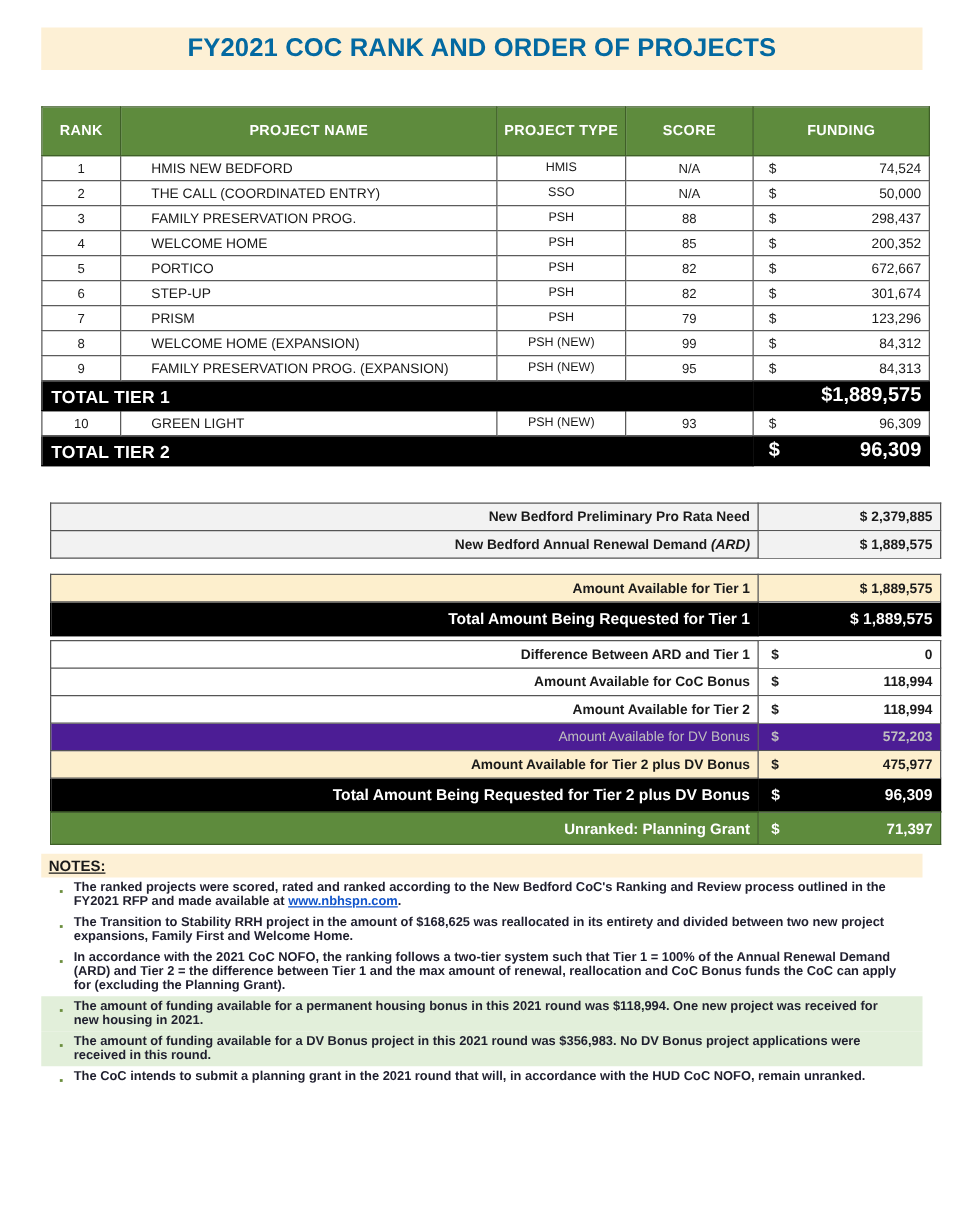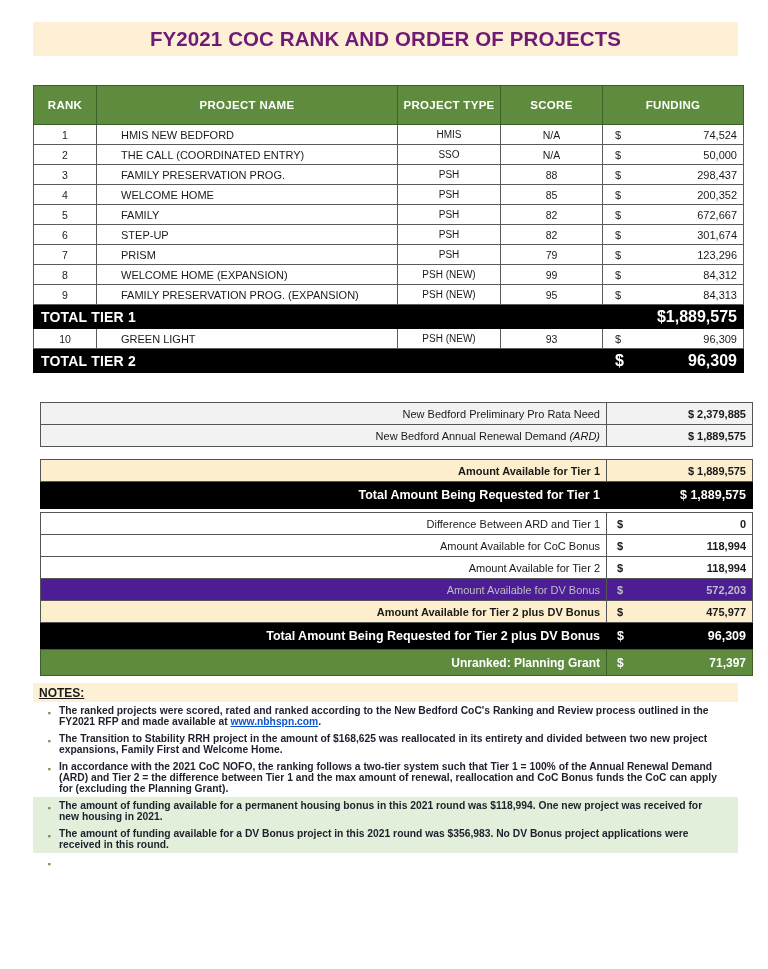--- a/index.html
+++ b/index.html
@@ -32,21 +32,21 @@
     background: #FDF0D5;
     display: flex;
     align-items: center;
     justify-content: center;
   }
   .title-band h1 {
     margin: 16px;
     font-size: 20.5px;
     font-weight: bold;
     letter-spacing: 0.1px;
-    color: #701a75;
+    color: #0369a1;
     font-family: "Liberation Sans", sans-serif;
   }
   .subtitle {
     position: absolute;
     left: 33px;
     top: 58px;
     width: 705px;
     text-align: center;
     font-size: 7.6px;
     font-style: italic;
@@ -139,21 +139,21 @@
   }
   td.s-value .dollar { position: absolute; left: 10px; font-weight: bold; }
 
   tr.r-plain td { background: #ffffff; color: #1a1a1a; }
   tr.r-grey  td { background: #F2F2F2; color: #1a1a1a; }
   tr.r-cream td { background: #FDEFCD; color: #1a1a1a; font-weight: bold; }
   tr.r-black td { background: #000000; color: #ffffff; font-weight: bold; height: 24px; font-size: 12.5px; border-color: #000000; }
   tr.r-green td { background: #5E8B3D; color: #ffffff; font-weight: bold; height: 23px; font-size: 12px; border-color: #3f5f28; }
   tr.r-faded td { background: #4c1d95; color: #BFBFBF; }
   tr.r-faded td .dollar { color: #BFBFBF; }
-  tr.r-plain td.s-label, tr.r-grey td.s-label { font-weight: normal; }
+  tr.r-plain td.s-label, tr.r-grey td.s-label { font-weight: bold; }
   tr.r-plain td.s-value, tr.r-grey td.s-value { font-weight: bold; }
   .italic { font-style: italic; }
 
   
   .notes-wrap {
     position: absolute;
     left: 33px;
     top: 683px;
     width: 705px;
   }
@@ -240,21 +240,21 @@
         </tr>
         <tr>
           <td class="c-rank">4</td>
           <td class="c-name">WELCOME HOME</td>
           <td class="c-type">PSH</td>
           <td class="c-score">85</td>
           <td class="c-fund"><span class="dollar">$</span><span>200,352</span></td>
         </tr>
         <tr>
           <td class="c-rank">5</td>
-          <td class="c-name">FAMILY</td>
+          <td class="c-name">PORTICO</td>
           <td class="c-type">PSH</td>
           <td class="c-score">82</td>
           <td class="c-fund"><span class="dollar">$</span><span>672,667</span></td>
         </tr>
         <tr>
           <td class="c-rank">6</td>
           <td class="c-name">STEP-UP</td>
           <td class="c-type">PSH</td>
           <td class="c-score">82</td>
           <td class="c-fund"><span class="dollar">$</span><span>301,674</span></td>
@@ -390,17 +390,18 @@
         <div class="note hl">
           <span class="bullet">▪</span>
           <span class="note-text">The amount of funding available for a permanent housing bonus in this 2021 round was $118,994.  One new project was received for new housing in 2021.</span>
         </div>
         <div class="note hl">
           <span class="bullet">▪</span>
           <span class="note-text">The amount of funding available for a DV Bonus project in this 2021 round was $356,983.  No DV Bonus project applications were received in this round.</span>
         </div>
         <div class="note">
           <span class="bullet">▪</span>
+          <span class="note-text">The CoC intends to submit a planning grant in the 2021 round that will, in accordance with the HUD CoC NOFO, remain unranked.</span>
         </div>
       </div>
   </div>
 
 </div>
 
 </body></html>

